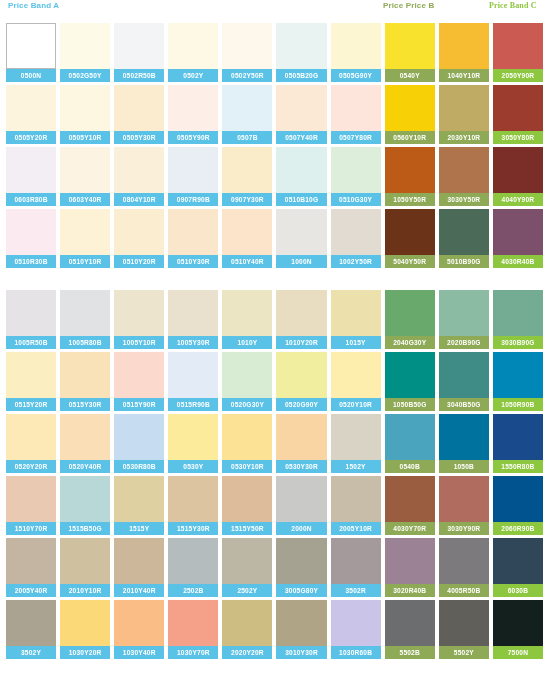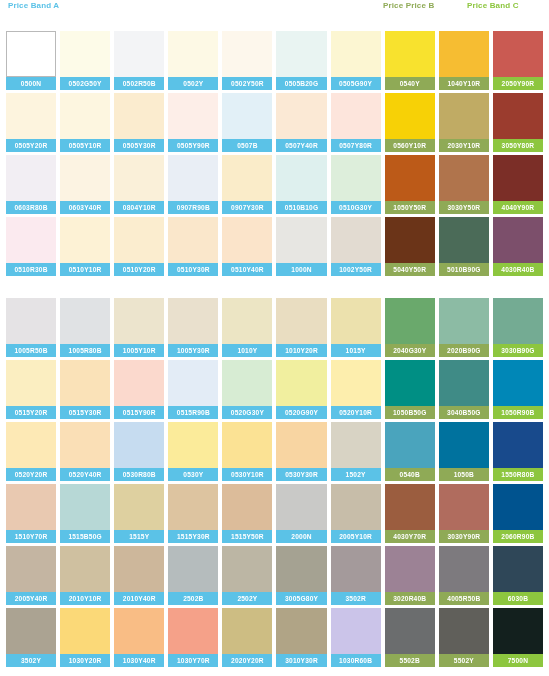--- a/index.html
+++ b/index.html
@@ -19,33 +19,33 @@
     position: relative;
     width: 549px;
     height: 676px;
     box-sizing: border-box;
     padding: 0 6px;
   }
 
   
   .band-header-row {
     position: relative;
-    height: 31px;
+    height: 23px;
   }
   .band-title {
     position: absolute;
     top: 1px;
     font-size: 8px;
     font-weight: bold;
     letter-spacing: 0.15px;
     white-space: nowrap;
   }
   .band-a { left: 2px;   color: #5bc2e7; }
   .band-b { left: 377px; color: #8faa56; }
-  .band-c { left: 461px; color: #8dc63f; }
+  .band-c { left: 483px; color: #8dc63f; font-family: Liberation Serif, serif; }
 
   
   .swatch-grid {
     display: grid;
     grid-template-columns: repeat(10, 1fr);
     column-gap: 4px;
     row-gap: 0px;
   }
   .block-gap {
     height: 19px;

